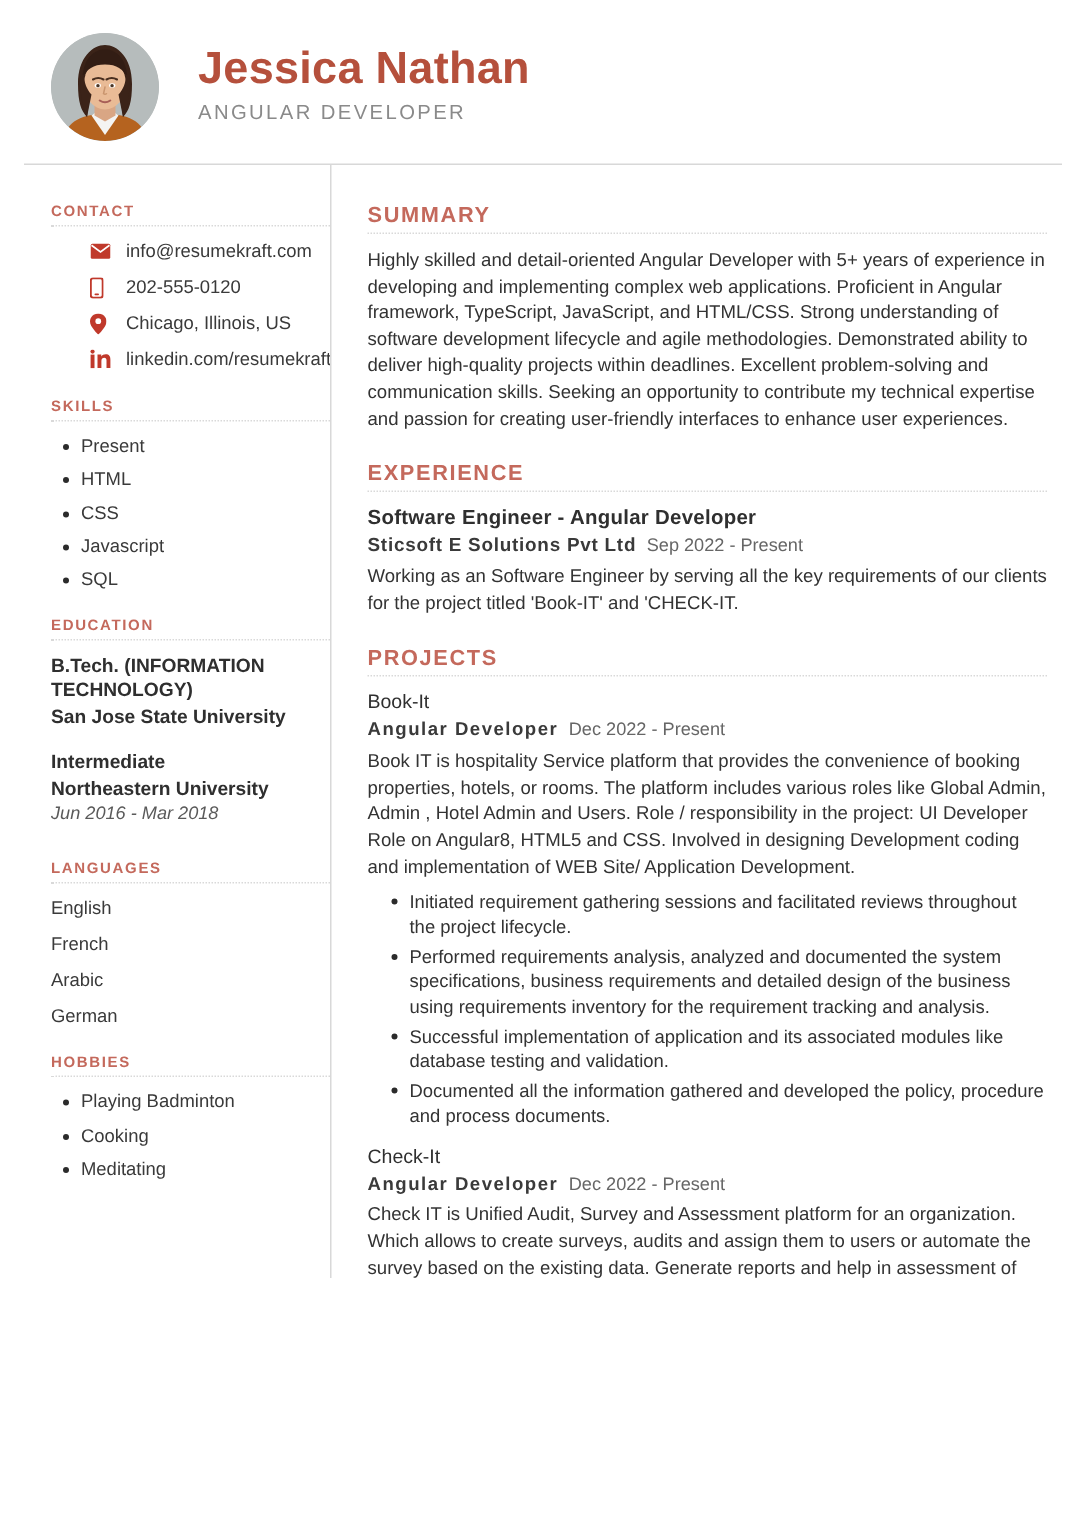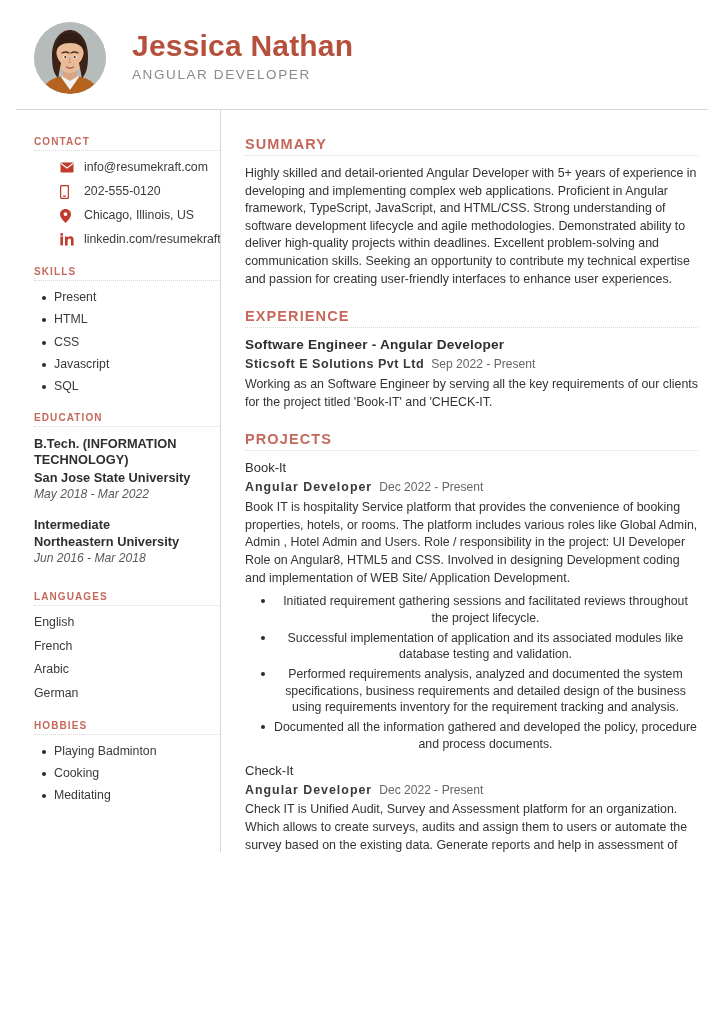--- a/index.html
+++ b/index.html
@@ -236,21 +236,20 @@
     margin: 6px 0 10px 0;
     padding-left: 28px;
     list-style: none;
   }
   .detail-list li {
     font-size: 12.3px;
     line-height: 1.36;
     color: #333333;
     margin-bottom: 3px;
     position: relative;
-    text-align: center;
   }
   .detail-list li::before {
     content: "";
     position: absolute;
     left: -12px;
     top: 6px;
     width: 4px;
     height: 4px;
     border-radius: 50%;
     background: #2b2b2b;
@@ -374,21 +373,20 @@
       </div>
 
       <div class="gap-sm"></div>
 
       <div class="section">
         <div class="section-title">EDUCATION</div>
         <div class="dotted-rule"></div>
         <div class="edu-entry">
           <div class="edu-degree">B.Tech. (INFORMATION TECHNOLOGY)</div>
           <div class="edu-school">San Jose State University</div>
-          <div class="edu-dates">May 2018 - Mar 2022</div>
         </div>
         <div class="edu-entry">
           <div class="edu-degree">Intermediate</div>
           <div class="edu-school">Northeastern University</div>
           <div class="edu-dates">Jun 2016 - Mar 2018</div>
         </div>
       </div>
 
       <div class="gap-sm"></div>
 
@@ -448,22 +446,22 @@
         <div class="dotted-rule"></div>
 
         <div class="entry">
           <div class="proj-title">Book-It</div>
           <div class="entry-meta">
             <span class="proj-role">Angular Developer</span><span class="entry-dates">Dec 2022 - Present</span>
           </div>
           <p class="para">Book IT is hospitality Service platform that provides the convenience of booking properties, hotels, or rooms. The platform includes various roles like Global Admin, Admin , Hotel Admin and Users. Role / responsibility in the project: UI Developer Role on Angular8, HTML5 and CSS. Involved in designing Development coding and implementation of WEB Site/ Application Development.</p>
           <ul class="detail-list">
             <li>Initiated requirement gathering sessions and facilitated reviews throughout the project lifecycle.</li>
+            <li>Performed requirements analysis, analyzed and documented the system specifications, business requirements and detailed design of the business using requirements inventory for the requirement tracking and analysis.</li>
             <li>Successful implementation of application and its associated modules like database testing and validation.</li>
-            <li>Performed requirements analysis, analyzed and documented the system specifications, business requirements and detailed design of the business using requirements inventory for the requirement tracking and analysis.</li>
             <li>Documented all the information gathered and developed the policy, procedure and process documents.</li>
           </ul>
         </div>
 
         <div class="entry">
           <div class="proj-title">Check-It</div>
           <div class="entry-meta">
             <span class="proj-role">Angular Developer</span><span class="entry-dates">Dec 2022 - Present</span>
           </div>
           <p class="para">Check IT is Unified Audit, Survey and Assessment platform for an organization. Which allows to create surveys, audits and assign them to users or automate the survey based on the existing data. Generate reports and help in assessment of the data. Role / responsibility in the project: UI Developer Role on Angular8, HTML5 and CSS. Involved in designing Development coding and implementation of WEB Site/ Application Development.</p>

